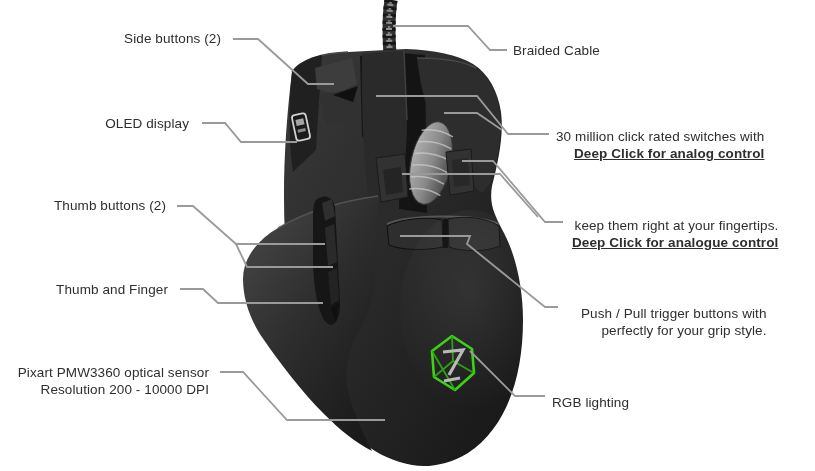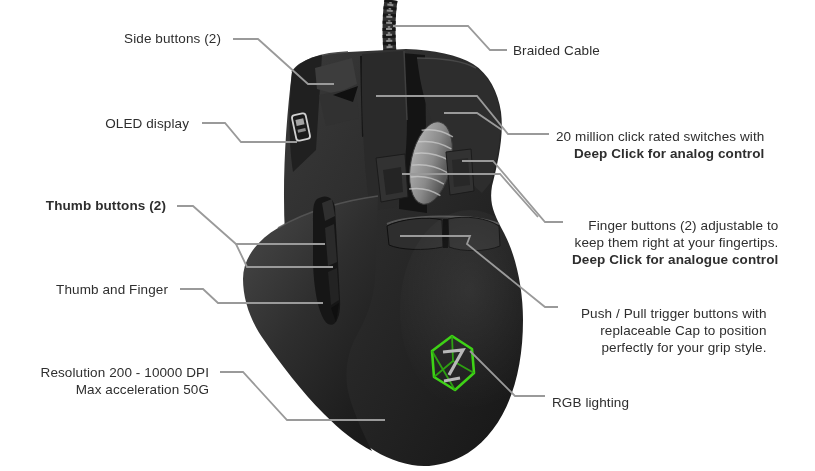--- a/index.html
+++ b/index.html
@@ -15,21 +15,21 @@
     position:absolute;
     font-size:13.5px;
     line-height:17px;
     color:#2e2e2e;
     white-space:nowrap;
     letter-spacing:0.1px;
   }
   .callout.right-align{text-align:right;}
   .callout.left-align{text-align:right;}
   .callout .line{display:block;}
-  .callout .b{font-weight:bold;}
+  .callout .b{font-weight:bold;text-decoration:underline;}
 </style>
 </head>
 <body>
 
 <div class="stage">
 
   <svg class="art" viewBox="0 0 815 471">
     <defs>
       <linearGradient id="gBody" x1="0" y1="0" x2="1" y2="1">
         <stop offset="0" stop-color="#3a3a3a"></stop>
@@ -151,51 +151,49 @@
   </svg>
 
   <div class="callout right-align" style="right:590px;top:30px;">
     <span class="line">Side buttons (2)</span>
   </div>
 
   <div class="callout right-align" style="right:622px;top:115px;">
     <span class="line">OLED display</span>
   </div>
 
-  <div class="callout right-align" style="right:645px;top:197px;font-weight:bold;">
+  <div class="callout right-align" style="right:645px;top:197px;">
     <span class="line">Thumb buttons (2)</span>
   </div>
 
   <div class="callout right-align" style="right:643px;top:281px;">
     <span class="line">Thumb and Finger</span>
   </div>
 
   <div class="callout right-align" style="right:602px;top:364px;">
+    <span class="line">Pixart PMW3360 optical sensor</span>
     <span class="line">Resolution 200 - 10000 DPI</span>
-    <span class="line">Max acceleration 50G</span>
   </div>
 
   <div class="callout left-align" style="left:513px;top:42px;">
     <span class="line">Braided Cable</span>
   </div>
 
   <div class="callout left-align" style="left:556px;top:128px;">
-    <span class="line">20 million click rated switches with</span>
+    <span class="line">30 million click rated switches with</span>
     <span class="line b">Deep Click for analog control</span>
   </div>
 
   <div class="callout left-align" style="left:572px;top:217px;">
-    <span class="line">Finger buttons (2) adjustable to</span>
     <span class="line">keep them right at your fingertips.</span>
     <span class="line b">Deep Click for analogue control</span>
   </div>
 
   <div class="callout left-align" style="left:558px;top:305px;margin-left:23px;">
     <span class="line">Push / Pull trigger buttons with</span>
-    <span class="line">replaceable Cap to position</span>
     <span class="line">perfectly for your grip style.</span>
   </div>
 
   <div class="callout left-align" style="left:552px;top:394px;">
     <span class="line">RGB lighting</span>
   </div>
 
 </div>
 
 </body></html>

